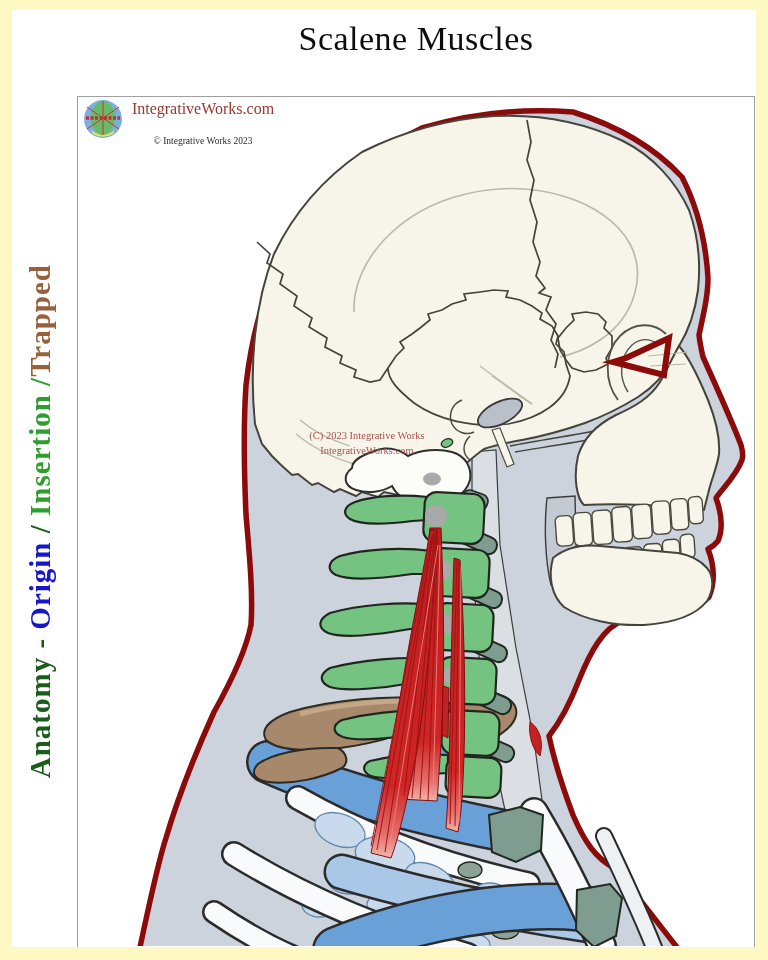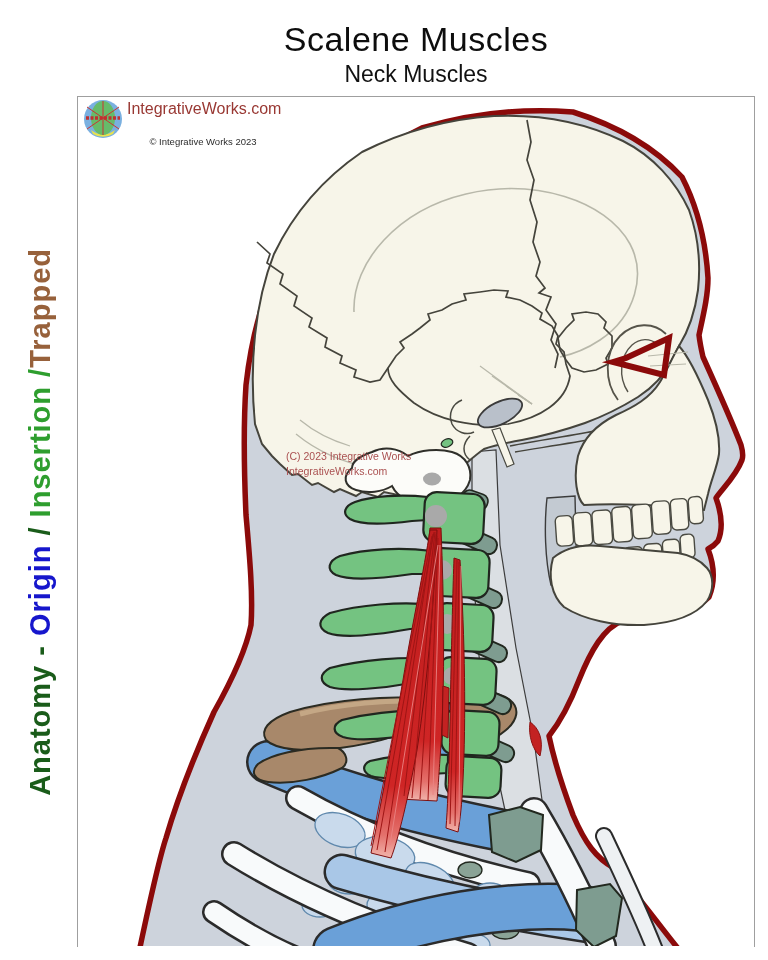--- a/index.html
+++ b/index.html
@@ -1,44 +1,43 @@
 <!DOCTYPE html>
 <html><head>
 <meta charset="utf-8">
 <style>
   html,body{margin:0;padding:0;background:#000;}
-  .page{position:relative;width:768px;height:960px;background:#ffffff;overflow:hidden;
-        font-family:Liberation Sans, sans-serif;}
+  .page{position:relative;width:768px;height:960px;background:#fef9c3;overflow:hidden;
+        font-family:Liberation Serif, serif;}
   .inner{position:absolute;left:12px;top:10px;width:744px;height:937px;background:#ffffff;}
   .title{position:absolute;left:77px;top:20px;width:678px;text-align:center;
          font-size:34px;color:#0d0d0d;letter-spacing:.5px;}
   .subtitle{position:absolute;left:77px;top:61px;width:678px;text-align:center;
          font-size:23px;color:#111;}
   .contentbox{position:absolute;left:77px;top:96px;width:678px;height:851px;
          box-sizing:border-box;border:1px solid #9f9f9f;border-bottom:none;background:#fff;}
   .illu{position:absolute;left:78px;top:97px;}
   .sideband{position:absolute;left:6px;top:96px;width:68px;height:851px;
          display:flex;align-items:center;justify-content:center;}
   .sidetext{writing-mode:vertical-rl;transform:rotate(180deg);white-space:nowrap;
          font-weight:bold;font-size:29px;letter-spacing:1px;}
   .logo{position:absolute;left:83px;top:99px;width:40px;height:40px;}
   .brand{position:absolute;left:127px;top:100px;width:152px;text-align:center;}
   .brand .site{font-size:16px;color:#993833;}
   .brand .copy{font-size:9.5px;color:#2d2d2d;margin-top:18px;}
-  .watermark{position:absolute;left:286px;top:429px;width:162px;
-         color:#aa5151;font-size:10.5px;line-height:1.4;margin-top:20px;}
+  .watermark{position:absolute;left:286px;top:429px;width:162px;text-align:center;
+         color:#aa5151;font-size:10.5px;line-height:1.4;}
 </style>
 </head>
 <body>
 
 <div class="page">
   <div class="inner"></div>
 
   <div class="title">Scalene Muscles</div>
-  <div class="subtitle">Neck Muscles</div>
 
   <div class="sideband">
     <div class="sidetext"><span style="color: rgb(26, 92, 26);">Anatomy</span><span style="color: rgb(26, 92, 26);"> - </span><span style="color: rgb(22, 22, 204);">Origin</span><span style="color: rgb(26, 92, 26);"> / </span><span style="color: rgb(46, 158, 46);">Insertion</span><span style="color: rgb(46, 158, 46);"> /</span><span style="color: rgb(151, 97, 59);">Trapped</span></div>
   </div>
 
   <div class="contentbox"></div>
 
   <svg class="illu" width="676" height="849" viewBox="78 97 676 849">
     <defs>
       <linearGradient id="mgrad" x1="0" y1="0" x2="0" y2="1">

